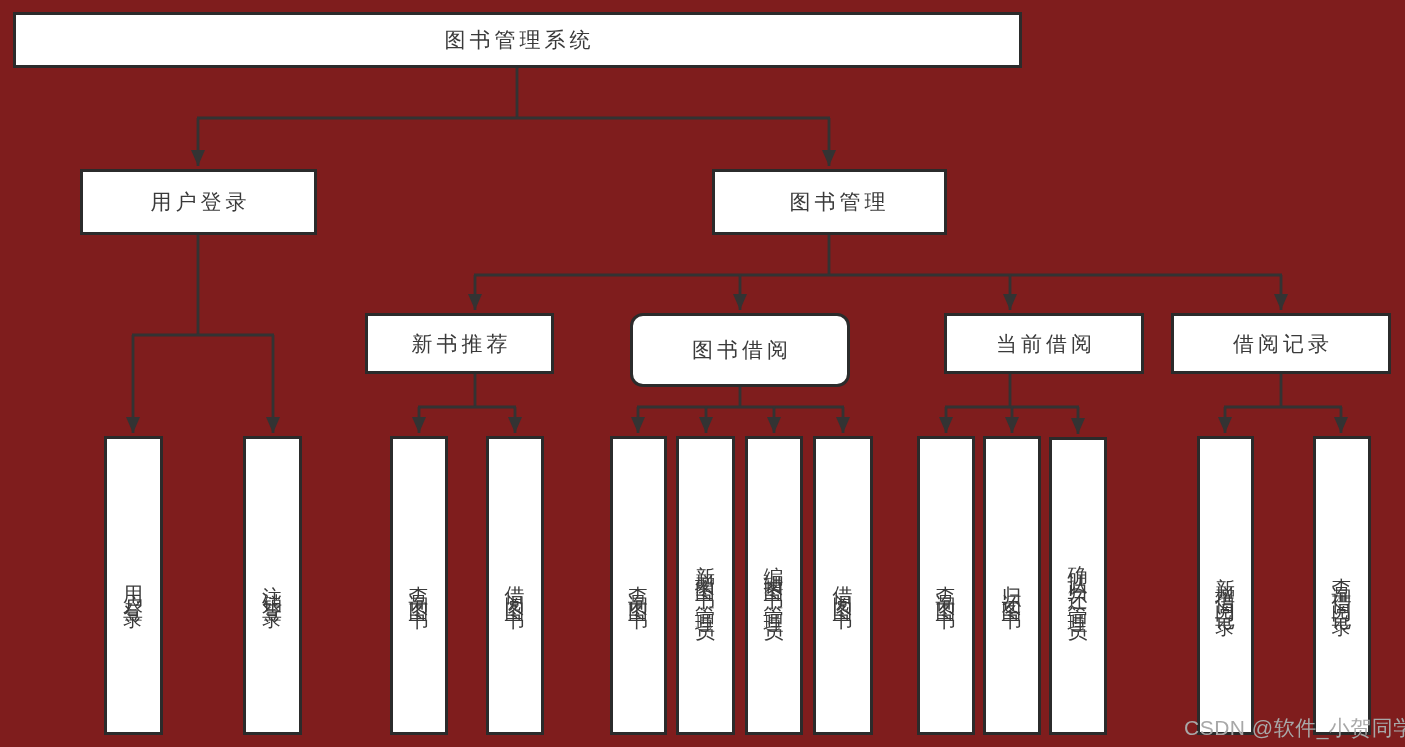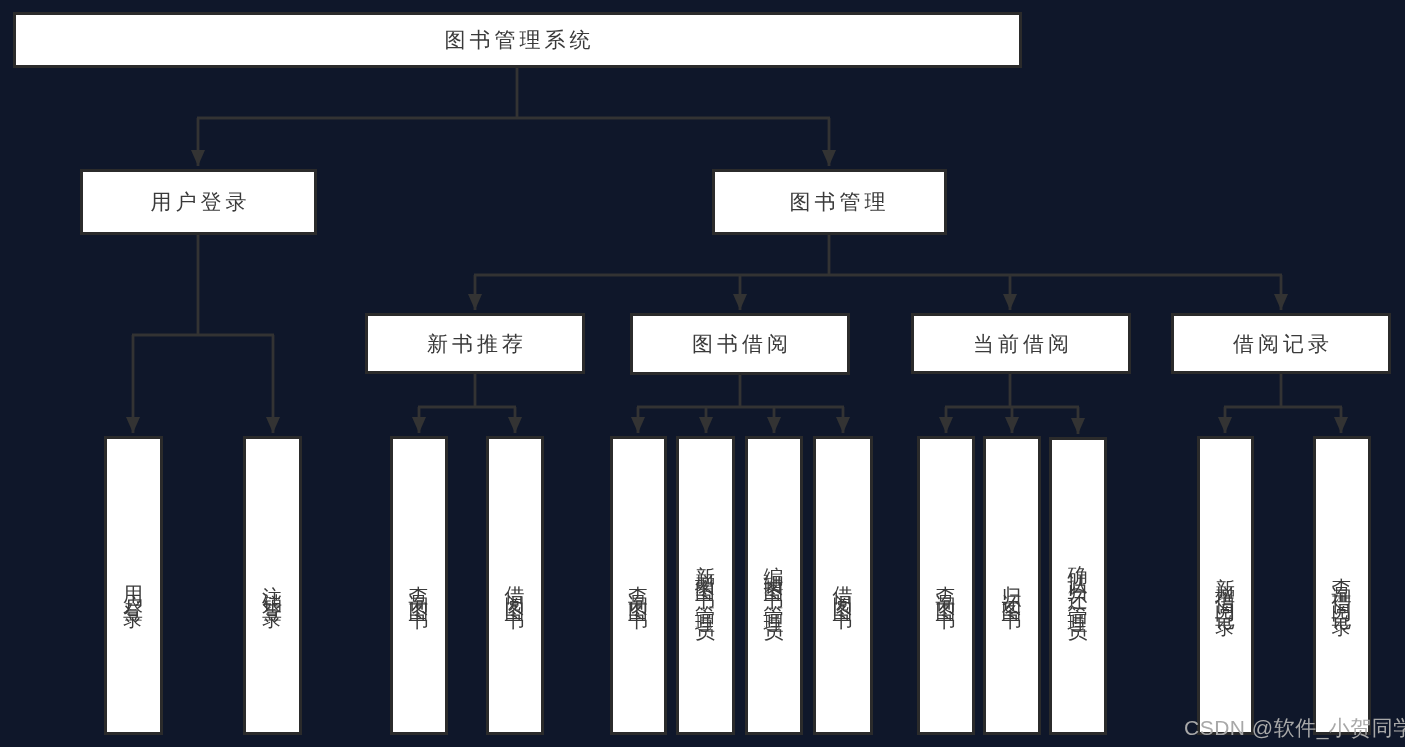--- a/index.html
+++ b/index.html
@@ -4,21 +4,21 @@
 <style>
   html, body {
     margin: 0;
     padding: 0;
     background: #ffffff;
   }
   #canvas {
     position: relative;
     width: 1405px;
     height: 747px;
-    background: #0f172a;
+    background: #7f1d1d;
     font-family: "Liberation Sans", sans-serif;
     overflow: hidden;
   }
   #connectors {
     position: absolute;
     left: 0; top: 0;
     width: 1405px;
     height: 747px;
     z-index: 0;
   }
@@ -145,27 +145,27 @@
     <span class="hlabel">图书管理系统</span>
   </div>
 
   <div class="node" style="left:80px; top:169px; width:237px; height:66px;">
     <span class="hlabel">用户登录</span>
   </div>
   <div class="node" style="left:712px; top:169px; width:235px; height:66px;padding-left:16px;">
     <span class="hlabel">图书管理</span>
   </div>
 
-  <div class="node" style="left:365px; top:313px; width:220px; height:61px;">
+  <div class="node" style="left:365px; top:313px; width:189px; height:61px;">
     <span class="hlabel">新书推荐</span>
   </div>
-  <div class="node" style="left:630px; top:313px; width:220px; height:62px;">
+  <div class="node" style="left:630px; top:313px; width:220px; height:74px;border-radius:13px;">
     <span class="hlabel">图书借阅</span>
   </div>
-  <div class="node" style="left:911px; top:313px; width:220px; height:61px;">
+  <div class="node" style="left:944px; top:313px; width:200px; height:61px;">
     <span class="hlabel">当前借阅</span>
   </div>
   <div class="node" style="left:1171px; top:313px; width:220px; height:61px;">
     <span class="hlabel">借阅记录</span>
   </div>
 
   <div class="leaf" style="left:104px; top:436px; width:59px; height:299px;">
     <span class="vlabel">用户登录</span>
   </div>
   <div class="leaf" style="left:243px; top:436px; width:59px; height:299px;">

